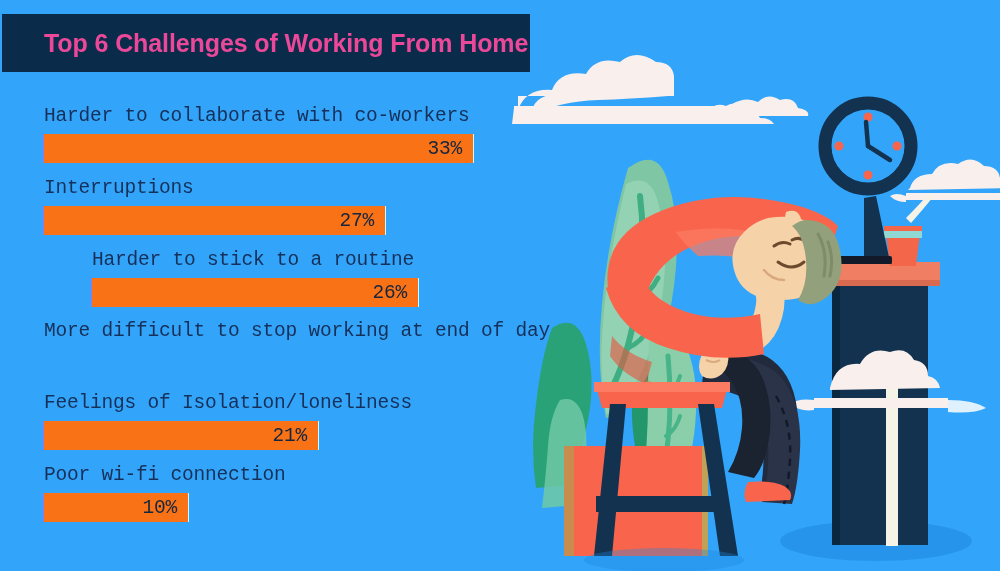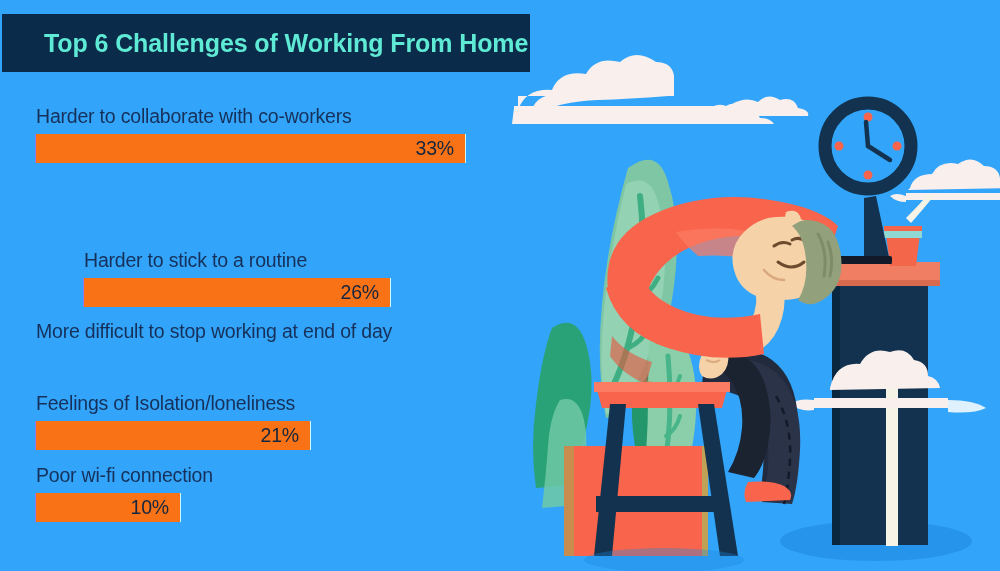--- a/index.html
+++ b/index.html
@@ -25,35 +25,36 @@
     position: absolute;
     left: 2px;
     top: 14px;
     width: 528px;
     height: 58px;
     background: #0B2B4A;
     display: flex;
     align-items: center;
   }
   #title-text {
-    color: #5eead4;
+    color: #ec4899;
     font-size: 25px;
     font-weight: bold;
     letter-spacing: -0.1px;
     margin-left: 42px;
     white-space: nowrap;
   }
 
   
   #chart {
     position: absolute;
-    left: 8px;
+    left: 16px;
     top: 104px;
     width: 500px;
     height: 450px;
+    font-family: Liberation Mono, monospace;
   }
   .bar-group {
     position: absolute;
     left: 28px;
   }
   .bar-label {
     color: #16305A;
     font-size: 19.5px;
     line-height: 24px;
     white-space: nowrap;
@@ -100,24 +101,30 @@
 
   <div id="chart">
 
     <div class="bar-group" style="top:0px;">
       <div class="bar-label">Harder to collaborate with co-workers</div>
       <div class="bar-track" style="width:429px;">
         <span class="bar-value">33%</span>
       </div>
     </div>
 
+    <div class="bar-group" style="top:72px;">
+      <div class="bar-label">Interruptions</div>
+      <div class="bar-track" style="width:341px;">
+        <span class="bar-value">27%</span>
+      </div>
+    </div>
 
     <div class="bar-group" style="top:144px;margin-left:48px;">
       <div class="bar-label">Harder to stick to a routine</div>
-      <div class="bar-track" style="width:306px;">
+      <div class="bar-track" style="width:306px;padding-left:20px;">
         <span class="bar-value">26%</span>
       </div>
     </div>
 
     <div class="bar-group" style="top:215px;">
       <div class="bar-label">More difficult to stop working at end of day</div>
     </div>
 
     <div class="bar-group" style="top:287px;">
       <div class="bar-label">Feelings of Isolation/loneliness</div>

